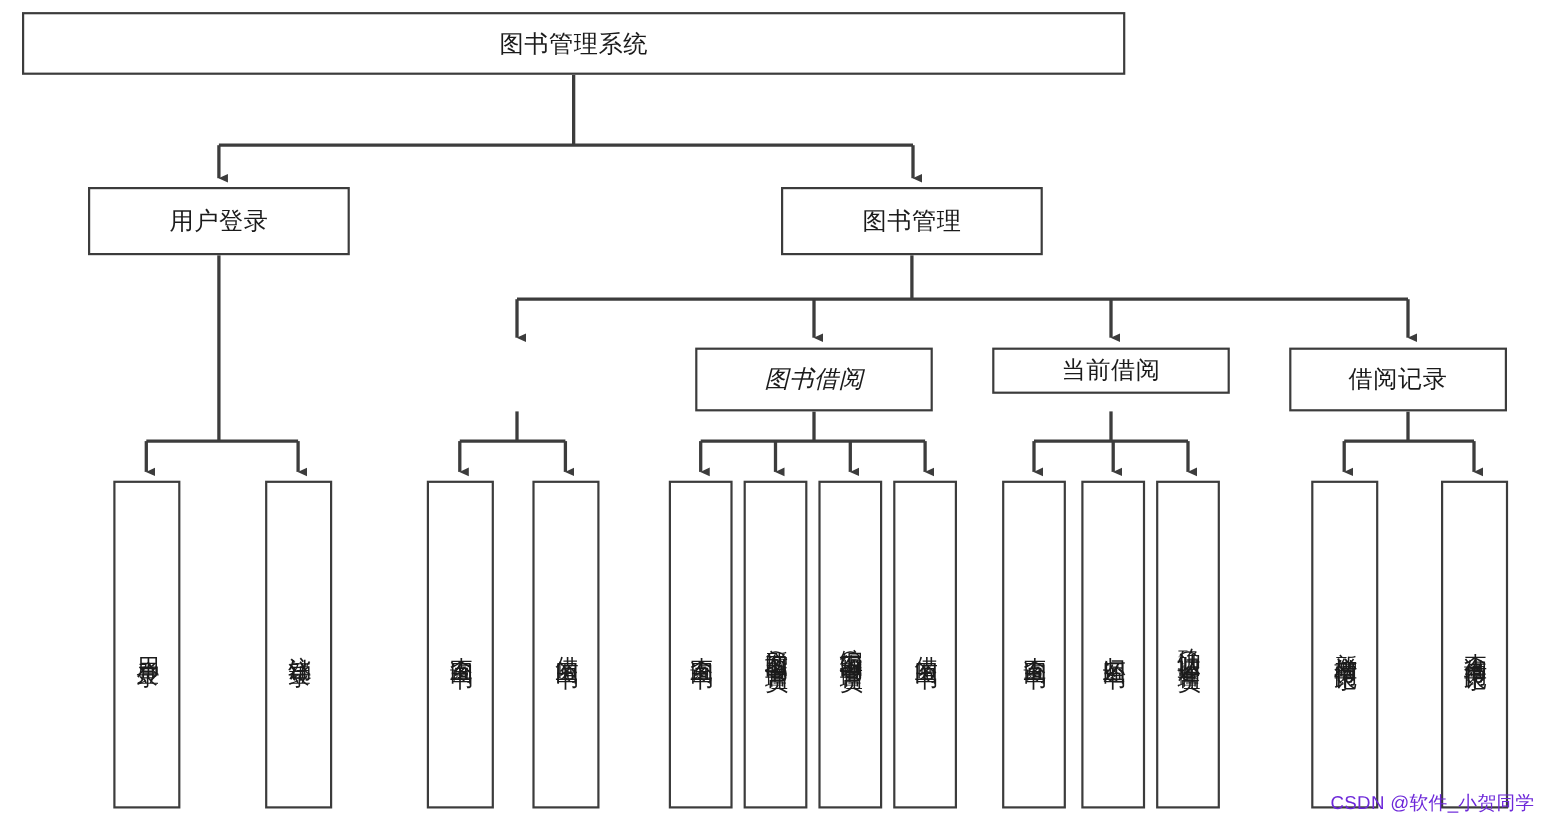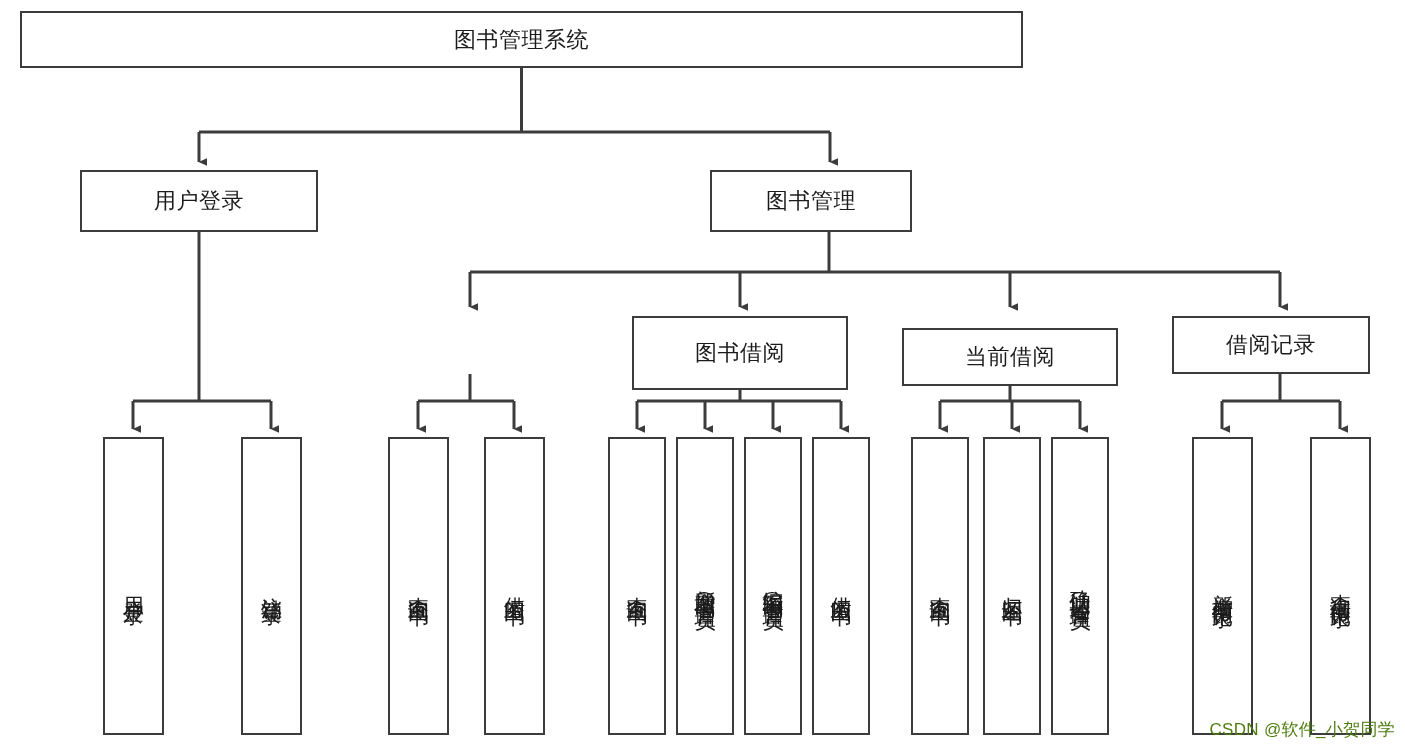--- a/index.html
+++ b/index.html
@@ -127,28 +127,28 @@
     </g>
   </svg>
 
   <div class="node h" style="left: 20px; top: 11px; width: 1003px; height: 57px; border-color: rgb(60, 60, 60);">
     <span class="label">图书管理系统</span>
   </div>
 
   <div class="node h" style="left: 80px; top: 170px; width: 238px; height: 62px; border-color: rgb(60, 60, 60);">
     <span class="label">用户登录</span>
   </div>
-  <div class="node h" style="left: 710px; top: 170px; width: 202px; height: 62px; border-color: rgb(60, 60, 60);">
+  <div class="node h" style="left: 710px; top: 170px; width: 238px; height: 62px; border-color: rgb(60, 60, 60);">
     <span class="label">图书管理</span>
   </div>
 
-  <div class="node h" style="left: 632px; top: 316px; width: 216px; height: 74px; border-color: rgb(60, 60, 60);">
+  <div class="node h" style="left: 632px; top: 316px; width: 216px; height: 58px; border-color: rgb(60, 60, 60); font-style: italic;">
     <span class="label">图书借阅</span>
   </div>
-  <div class="node h" style="left: 902px; top: 328px; width: 216px; height: 58px; border-color: rgb(60, 60, 60);">
+  <div class="node h" style="left: 902px; top: 316px; width: 216px; height: 42px; border-color: rgb(60, 60, 60);">
     <span class="label">当前借阅</span>
   </div>
   <div class="node h" style="left: 1172px; top: 316px; width: 198px; height: 58px; border-color: rgb(60, 60, 60);">
     <span class="label">借阅记录</span>
   </div>
 
   <div class="node v" style="left: 103px; top: 437px; width: 61px; height: 298px; border-color: rgb(60, 60, 60);">
     <span class="label">用户登录</span>
   </div>
   <div class="node v" style="left: 241px; top: 437px; width: 61px; height: 298px; border-color: rgb(60, 60, 60);">
@@ -181,15 +181,15 @@
   <div class="node v" style="left: 1051px; top: 437px; width: 58px; height: 298px; border-color: rgb(60, 60, 60);">
     <span class="label">确认归还（管理员）</span>
   </div>
   <div class="node v" style="left: 1192px; top: 437px; width: 61px; height: 298px; border-color: rgb(60, 60, 60);">
     <span class="label">新增借阅记录</span>
   </div>
   <div class="node v" style="left: 1310px; top: 437px; width: 61px; height: 298px; border-color: rgb(60, 60, 60);">
     <span class="label">查询借阅记录</span>
   </div>
 
-  <div id="watermark" style="color: #4d7c0f;">CSDN @软件_小贺同学</div>
+  <div id="watermark" style="color: #6d28d9;">CSDN @软件_小贺同学</div>
 
 </div>
 
 </body></html>

